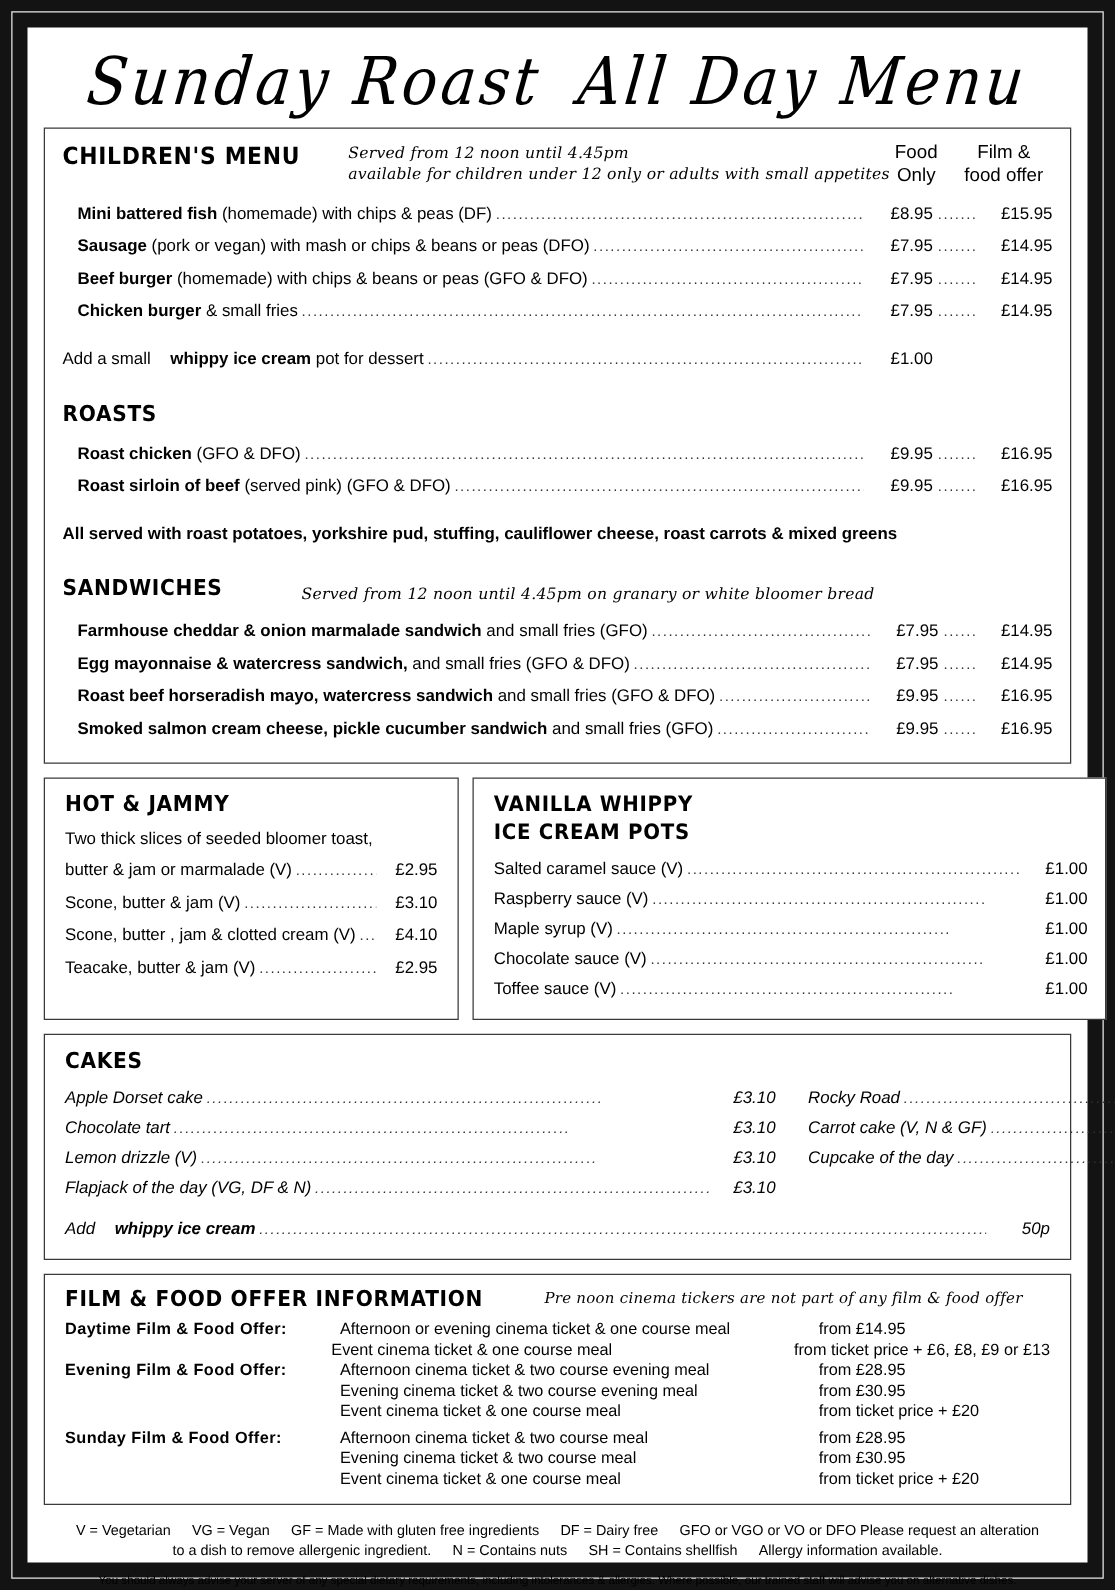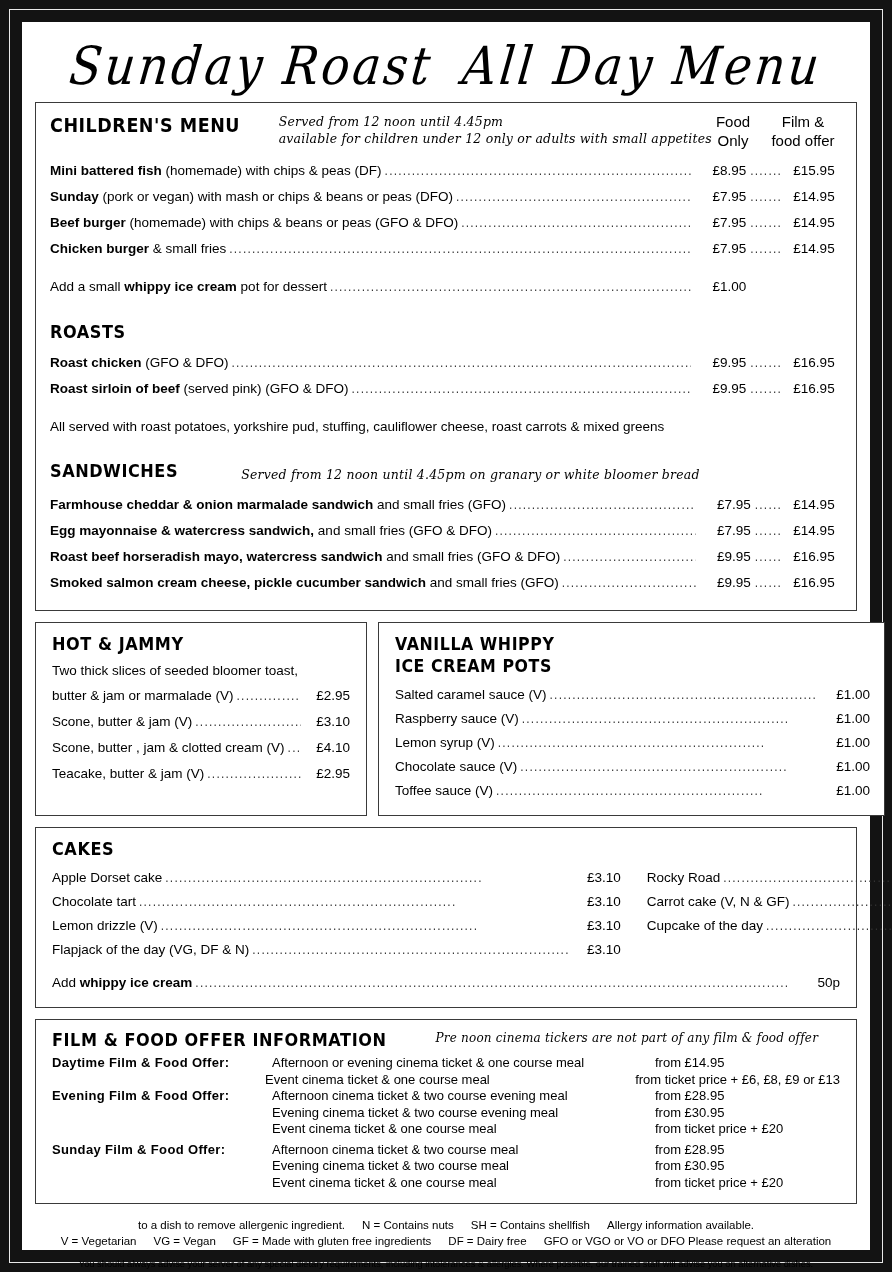--- a/index.html
+++ b/index.html
@@ -81,21 +81,21 @@
     white-space: nowrap;
   }
 
   .item-row {
     display: flex; align-items: baseline;
     font-size: 13.5px;
     line-height: 25px;
     white-space: nowrap;
   }
   .item-row .nm { flex: 0 0 auto; }
-  .item-row .nm b { font-weight: 700; }
+  .item-row .nm b { font-weight: 700; margin-left: 12px; }
   .dots {
     flex: 1 1 auto;
     overflow: hidden;
     white-space: nowrap;
     font-size: 12px;
     letter-spacing: 1.2px;
     margin: 0 3px;
     color: #333;
     min-width: 6px;
   }
@@ -111,24 +111,24 @@
   .ch-head .hand { margin-left: 22px; margin-top: 1px; }
   .colhead {
     position: absolute; right: 0; top: 0;
     display: flex; font-size: 15px; line-height: 19px; text-align: center;
   }
   .colhead .c1 { width: 62px; }
   .colhead .c2 { width: 78px; }
 
   .main-row .p1 { width: 52px; }
   .main-row .mid { flex: 0 0 auto; font-size: 12px; letter-spacing: 1.2px; color:#333; padding: 0 4px; }
-  .main-row .p2 { width: 56px; text-align: center; }
+  .main-row .p2 { width: 56px; }
 
   .note {
-    font-size: 13.5px; font-weight: 400; line-height: 25px; margin-top: 12px;
+    font-size: 13.5px; font-weight: 700; line-height: 25px; margin-top: 12px;
   }
   .spacer-sm { height: 12px; }
   .spacer-md { height: 22px; }
 
   .sand-head { display: flex; align-items: flex-start; }
   .sand-head .hand { margin-left: 52px; margin-top: 5px; }
 
   
   .hj { padding: 11px 16px 14px 16px; }
   .hj .sec-head { margin-bottom: 4px; }
@@ -142,21 +142,21 @@
               letter-spacing:0.6px; line-height: 22px; transform: scaleX(0.93);
               transform-origin: left center; white-space: nowrap; }
   .wp .item-row { line-height: 24px; font-size: 13.5px; }
   .wp .item-row .pa { width: 50px; text-align: right; }
 
   
   .ck { padding: 11px 16px 12px 16px; }
   .ck .sec-head { margin-bottom: 2px; }
   .ck-cols { display: flex; gap: 26px; }
   .ck-col { flex: 1; }
-  .ck .item-row { line-height: 23px; }
+  .ck .item-row { line-height: 23px; font-style: italic; }
   .ck .item-row .p1 { width: 48px; }
   .ck-add { margin-top: 9px; justify-content: space-between; }
   .ck-add .p1 { width: 34px; }
 
   
   .ff { padding: 10px 16px 12px 16px; }
   .ff-head { display: flex; align-items: flex-start; margin-bottom: 5px; }
   .ff-head .hand { margin-left: 20px; font-size: 12px; }
   .ff-grid { }
   .ff-line { display: flex; font-size: 13px; line-height: 16.5px; white-space: nowrap; gap: 28px; }
@@ -215,21 +215,21 @@
 
       <div>
         <div class="item-row main-row">
           <span class="nm"><b>Mini battered fish</b><span> (homemade) with chips &amp; peas (DF)</span></span>
           <span class="dots">..................................................................................................................................................................................................</span>
           <span class="p1">£8.95</span>
           <span class="mid">.......</span>
           <span class="p2">£15.95</span>
         </div>
         <div class="item-row main-row">
-          <span class="nm"><b>Sunday</b><span> (pork or vegan) with mash or chips &amp; beans or peas (DFO)</span></span>
+          <span class="nm"><b>Sausage</b><span> (pork or vegan) with mash or chips &amp; beans or peas (DFO)</span></span>
           <span class="dots">..................................................................................................................................................................................................</span>
           <span class="p1">£7.95</span>
           <span class="mid">.......</span>
           <span class="p2">£14.95</span>
         </div>
         <div class="item-row main-row">
           <span class="nm"><b>Beef burger</b><span> (homemade) with chips &amp; beans or peas (GFO &amp; DFO)</span></span>
           <span class="dots">..................................................................................................................................................................................................</span>
           <span class="p1">£7.95</span>
           <span class="mid">.......</span>
@@ -361,21 +361,21 @@
           <span class="pa">£1.00</span>
 
         </div>
         <div class="item-row">
           <span class="nm">Raspberry sauce (V)</span>
           <span class="dots">...........................................................</span>
           <span class="pa">£1.00</span>
 
         </div>
         <div class="item-row">
-          <span class="nm">Lemon syrup (V)</span>
+          <span class="nm">Maple syrup (V)</span>
           <span class="dots">...........................................................</span>
           <span class="pa">£1.00</span>
 
         </div>
         <div class="item-row">
           <span class="nm">Chocolate sauce (V)</span>
           <span class="dots">...........................................................</span>
           <span class="pa">£1.00</span>
 
         </div>
@@ -488,24 +488,24 @@
           <span class="lbl"></span>
           <span class="desc">Event cinema ticket &amp; one course meal</span>
           <span class="price">from ticket price + £20</span>
         </div>
       </div>
     </div>
   </div>
 
   <div class="legend">
     <div>
+      <span>V = Vegetarian</span><span class="sp"></span><span>VG = Vegan</span><span class="sp"></span><span>GF = Made with gluten free ingredients</span><span class="sp"></span><span>DF = Dairy free</span><span class="sp"></span><span>GFO or VGO or VO or DFO Please request an alteration</span>
+    </div>
+    <div>
       <span>to a dish to remove allergenic ingredient.</span><span class="sp"></span><span>N = Contains nuts</span><span class="sp"></span><span>SH = Contains shellfish</span><span class="sp"></span><span>Allergy information available.</span>
-    </div>
-    <div>
-      <span>V = Vegetarian</span><span class="sp"></span><span>VG = Vegan</span><span class="sp"></span><span>GF = Made with gluten free ingredients</span><span class="sp"></span><span>DF = Dairy free</span><span class="sp"></span><span>GFO or VGO or VO or DFO Please request an alteration</span>
     </div>
   </div>
 
   <div class="disclaimer">
     <div>You should always advise your server of any special dietary requirements, including intolerances &amp; allergies. Where possible, our trained staff will advise you on alternative dishes.</div>
 
   </div>
 
 </div>
 </div>

